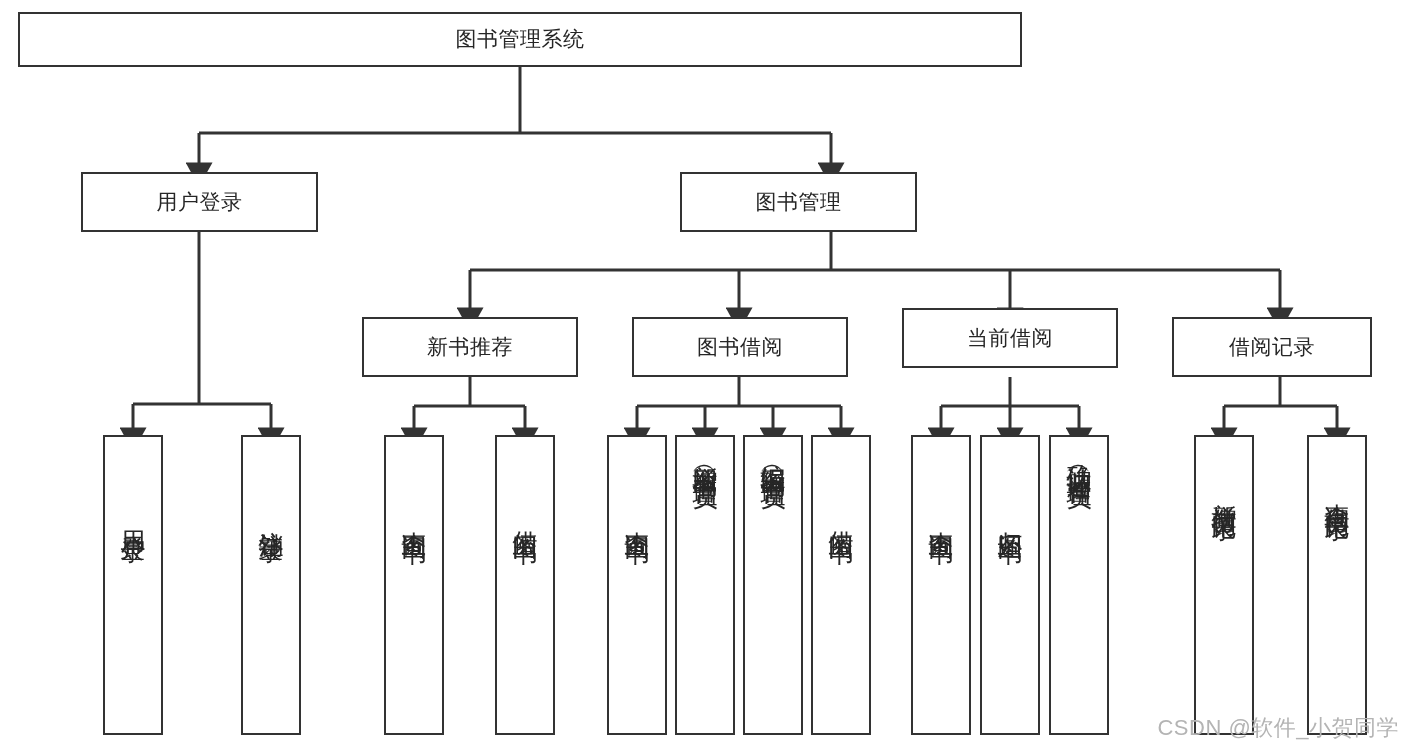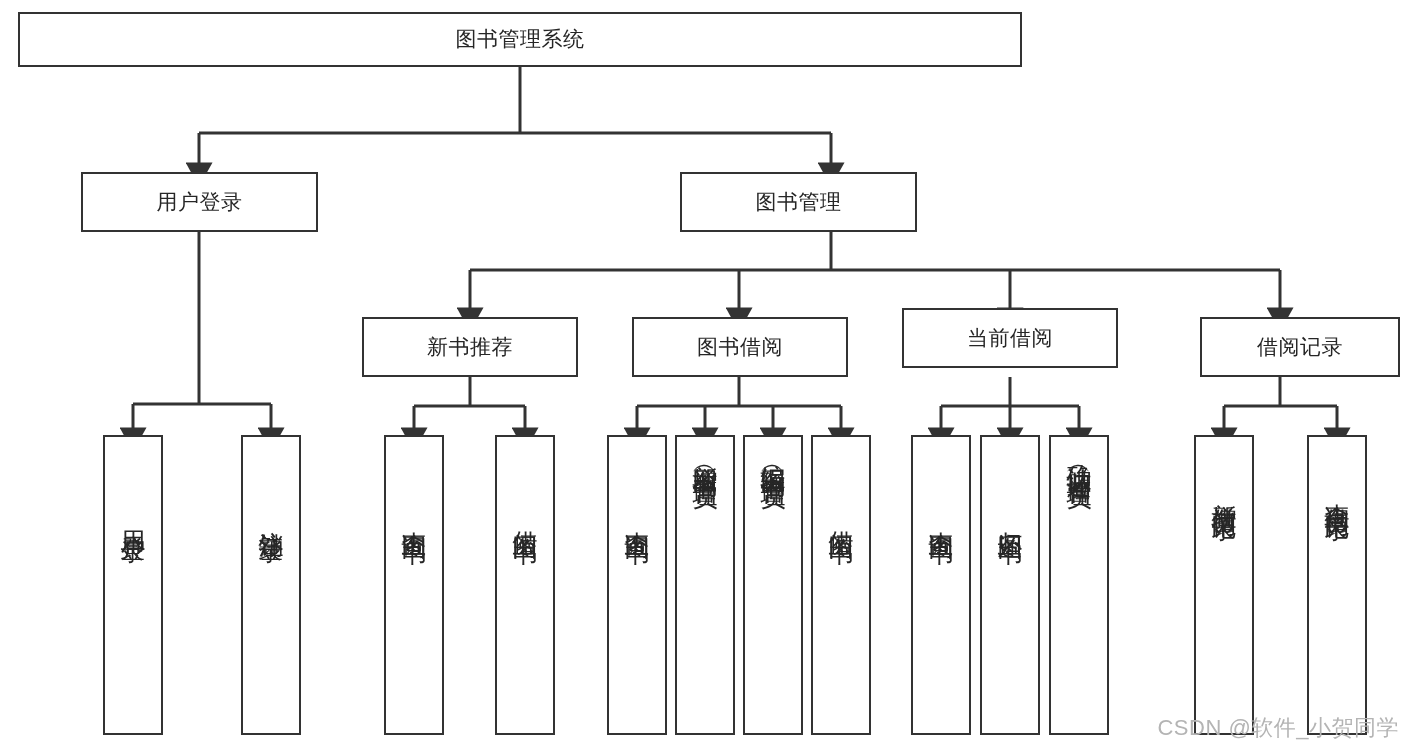--- a/index.html
+++ b/index.html
@@ -146,21 +146,21 @@
 
   <div class="node" style="left:362px; top:317px; width:216px; height:60px;">
     <span class="node-label-h">新书推荐</span>
   </div>
   <div class="node" style="left:632px; top:317px; width:216px; height:60px;">
     <span class="node-label-h">图书借阅</span>
   </div>
   <div class="node" style="left:902px; top:308px; width:216px; height:60px;">
     <span class="node-label-h">当前借阅</span>
   </div>
-  <div class="node" style="left:1172px; top:317px; width:200px; height:60px;margin-left:28px;">
+  <div class="node" style="left:1172px; top:317px; width:200px; height:60px;">
     <span class="node-label-h">借阅记录</span>
   </div>
 
   <div class="node leaf short" style="left:103px; top:435px; width:60px; height:300px;">
     <span class="node-label-v">用户登录</span>
   </div>
   <div class="node leaf short" style="left:241px; top:435px; width:60px; height:300px;">
     <span class="node-label-v">注销登录</span>
   </div>
 

